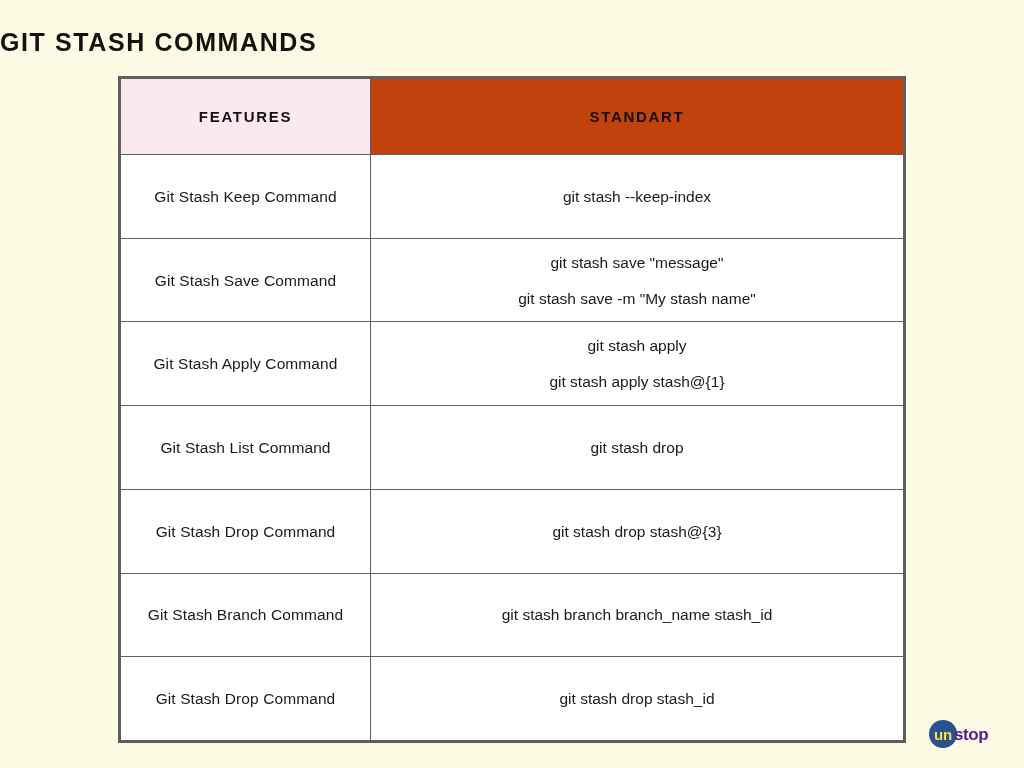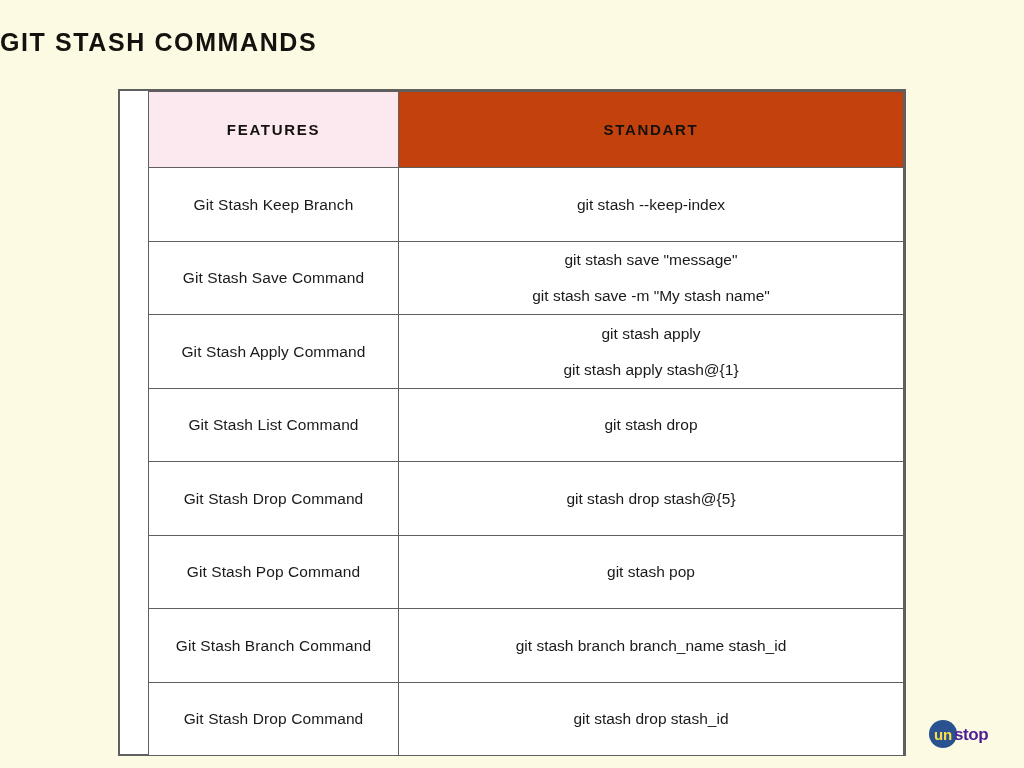--- a/index.html
+++ b/index.html
@@ -30,27 +30,26 @@
     font-size: 25px;
     font-weight: bold;
     letter-spacing: 1.6px;
     color: #14120e;
     line-height: 32px;
   }
 
   .table-wrap {
     position: absolute;
     left: 118px;
-    top: 89px;
+    top: 76px;
     width: 788px;
     height: 667px;
     box-sizing: border-box;
     border: 2px solid #5f5f5f;
     background: #ffffff;
-    padding-left: 28px;
   }
 
   table.cmd-table {
     width: 100%;
     height: 100%;
     border-collapse: collapse;
     table-layout: fixed;
   }
 
   table.cmd-table col.col-feature { width: 250px; }
@@ -143,21 +142,21 @@
         <col class="col-standart">
       </colgroup>
       <thead>
         <tr>
           <th class="head-features">FEATURES</th>
           <th class="head-standart">STANDART</th>
         </tr>
       </thead>
       <tbody>
           <tr>
-            <td class="feature-cell">Git Stash Keep Branch</td>
+            <td class="feature-cell">Git Stash Keep Command</td>
             <td class="command-cell">
               <div class="cmd-lines">
                 <div class="cmd-line">git stash --keep-index</div>
               </div>
             </td>
           </tr>
           <tr>
             <td class="feature-cell">Git Stash Save Command</td>
             <td class="command-cell">
               <div class="cmd-lines">
@@ -180,29 +179,21 @@
             <td class="command-cell">
               <div class="cmd-lines">
                 <div class="cmd-line">git stash drop</div>
               </div>
             </td>
           </tr>
           <tr>
             <td class="feature-cell">Git Stash Drop Command</td>
             <td class="command-cell">
               <div class="cmd-lines">
-                <div class="cmd-line">git stash drop stash@{5}</div>
-              </div>
-            </td>
-          </tr>
-          <tr>
-            <td class="feature-cell">Git Stash Pop Command</td>
-            <td class="command-cell">
-              <div class="cmd-lines">
-                <div class="cmd-line">git stash pop</div>
+                <div class="cmd-line">git stash drop stash@{3}</div>
               </div>
             </td>
           </tr>
           <tr>
             <td class="feature-cell">Git Stash Branch Command</td>
             <td class="command-cell">
               <div class="cmd-lines">
                 <div class="cmd-line">git stash branch branch_name stash_id</div>
               </div>
             </td>

